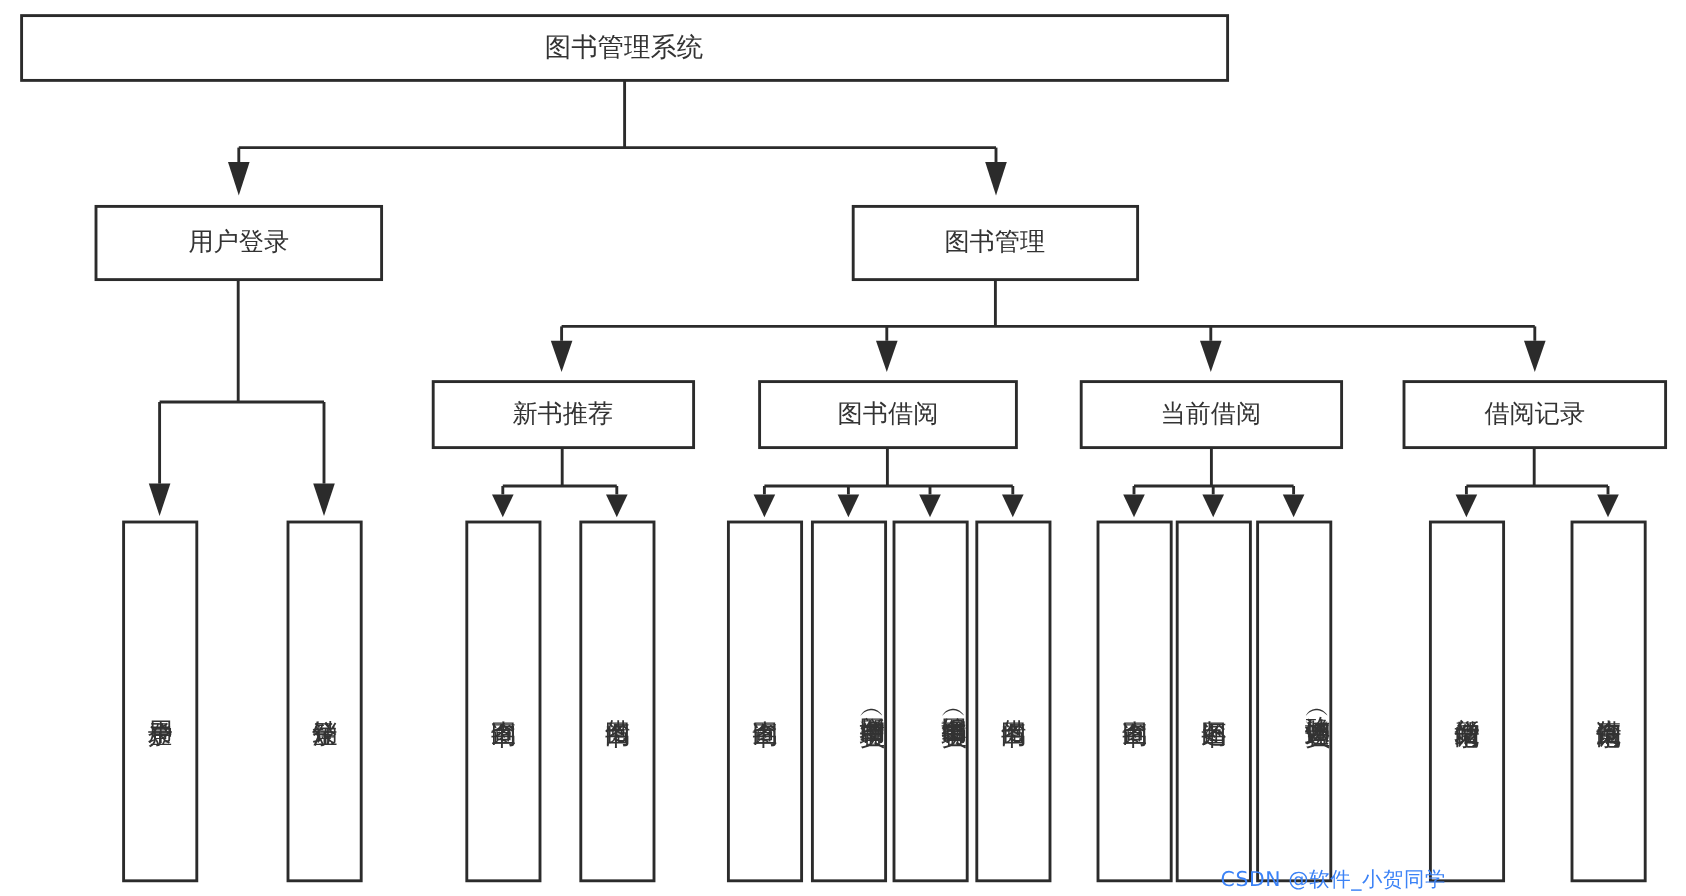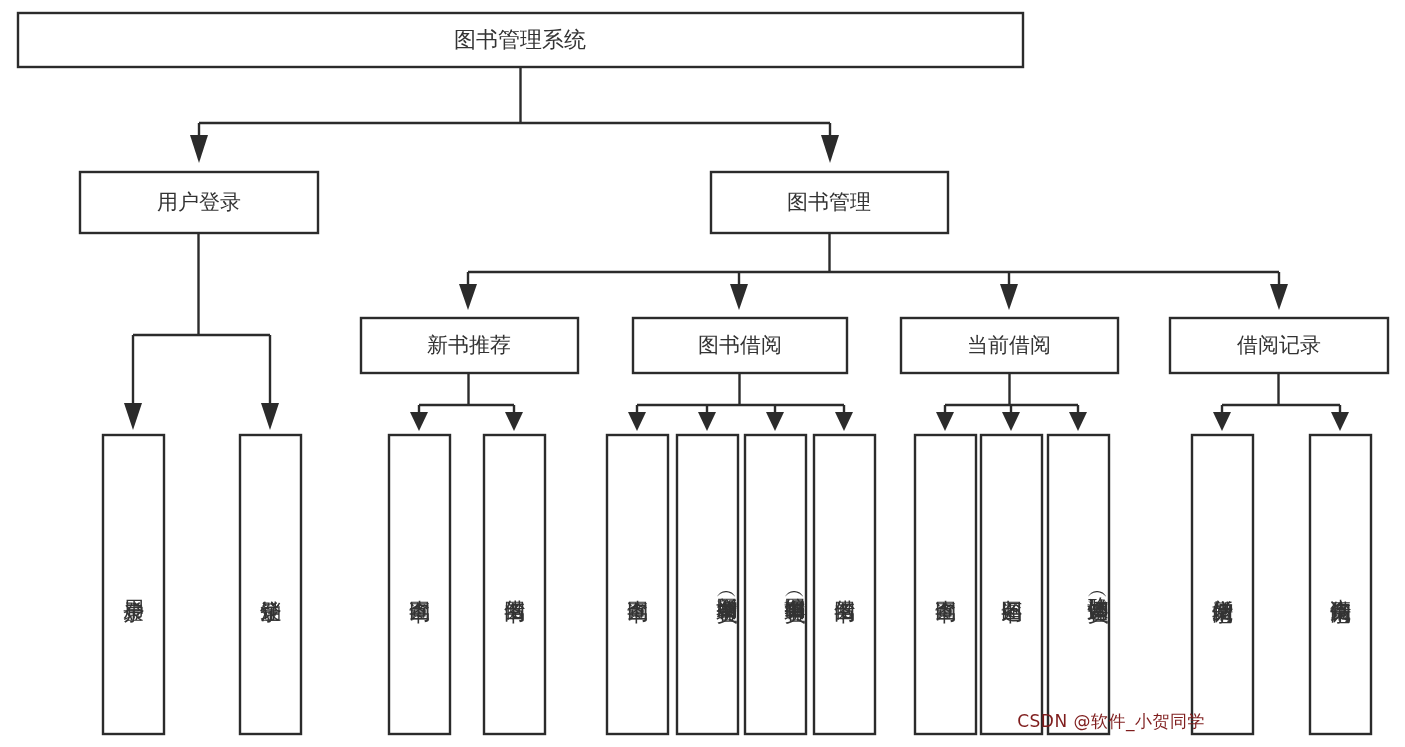--- a/index.html
+++ b/index.html
@@ -67,24 +67,24 @@
     font-size: 21px;
     line-height: 1.06;
     color: #333333;
     letter-spacing: 1px;
     white-space: nowrap;
     pointer-events: none;
   }
   .watermark {
     position: absolute;
     right: 10px;
-    bottom: 14px;
+    bottom: 3px;
     font-family: "DejaVu Sans", "Liberation Sans", sans-serif;
     font-size: 17px;
-    color: #7f1d1d;
+    color: #3b82f6;
     white-space: nowrap;
     letter-spacing: 0.5px;
     text-align: right;
   }
 </style>
 </head>
 <body>
 
 <div id="diagram-root">
 

